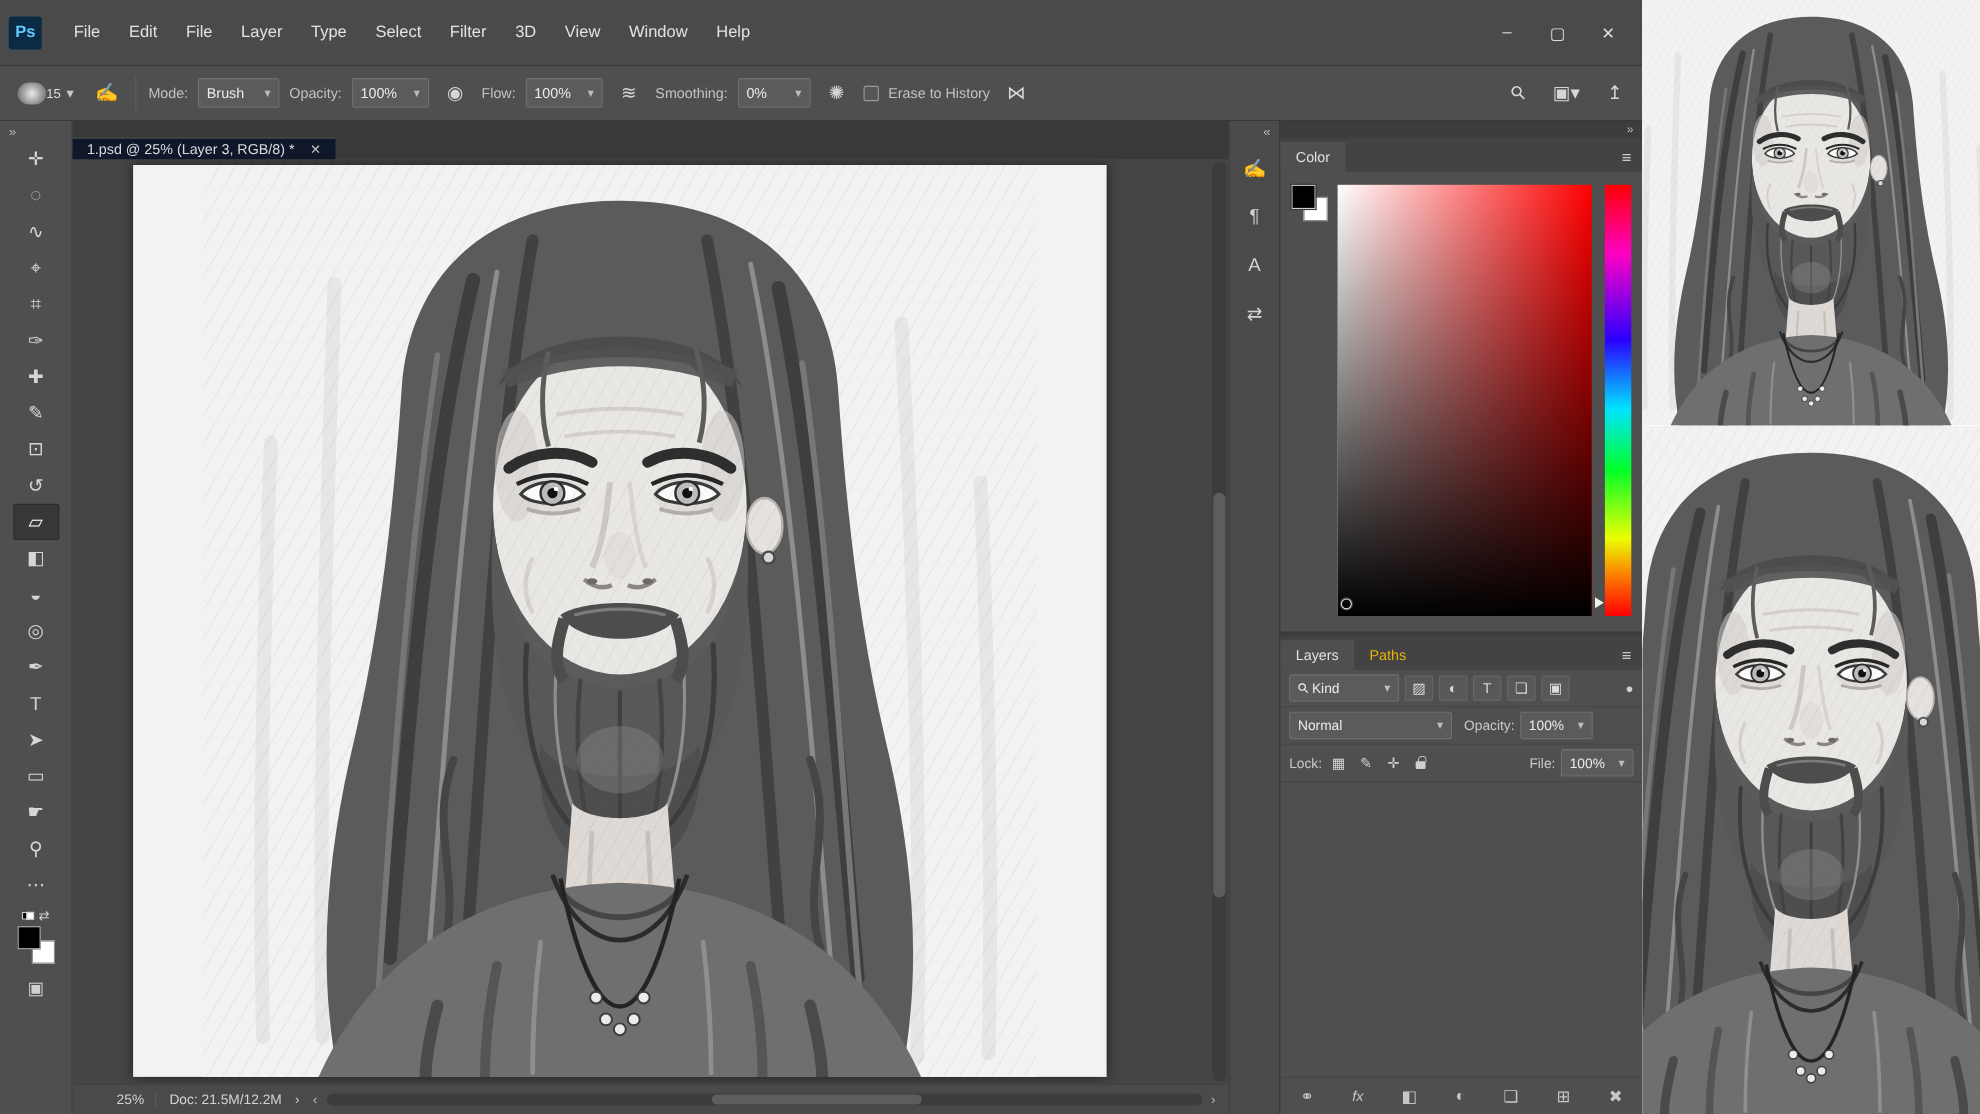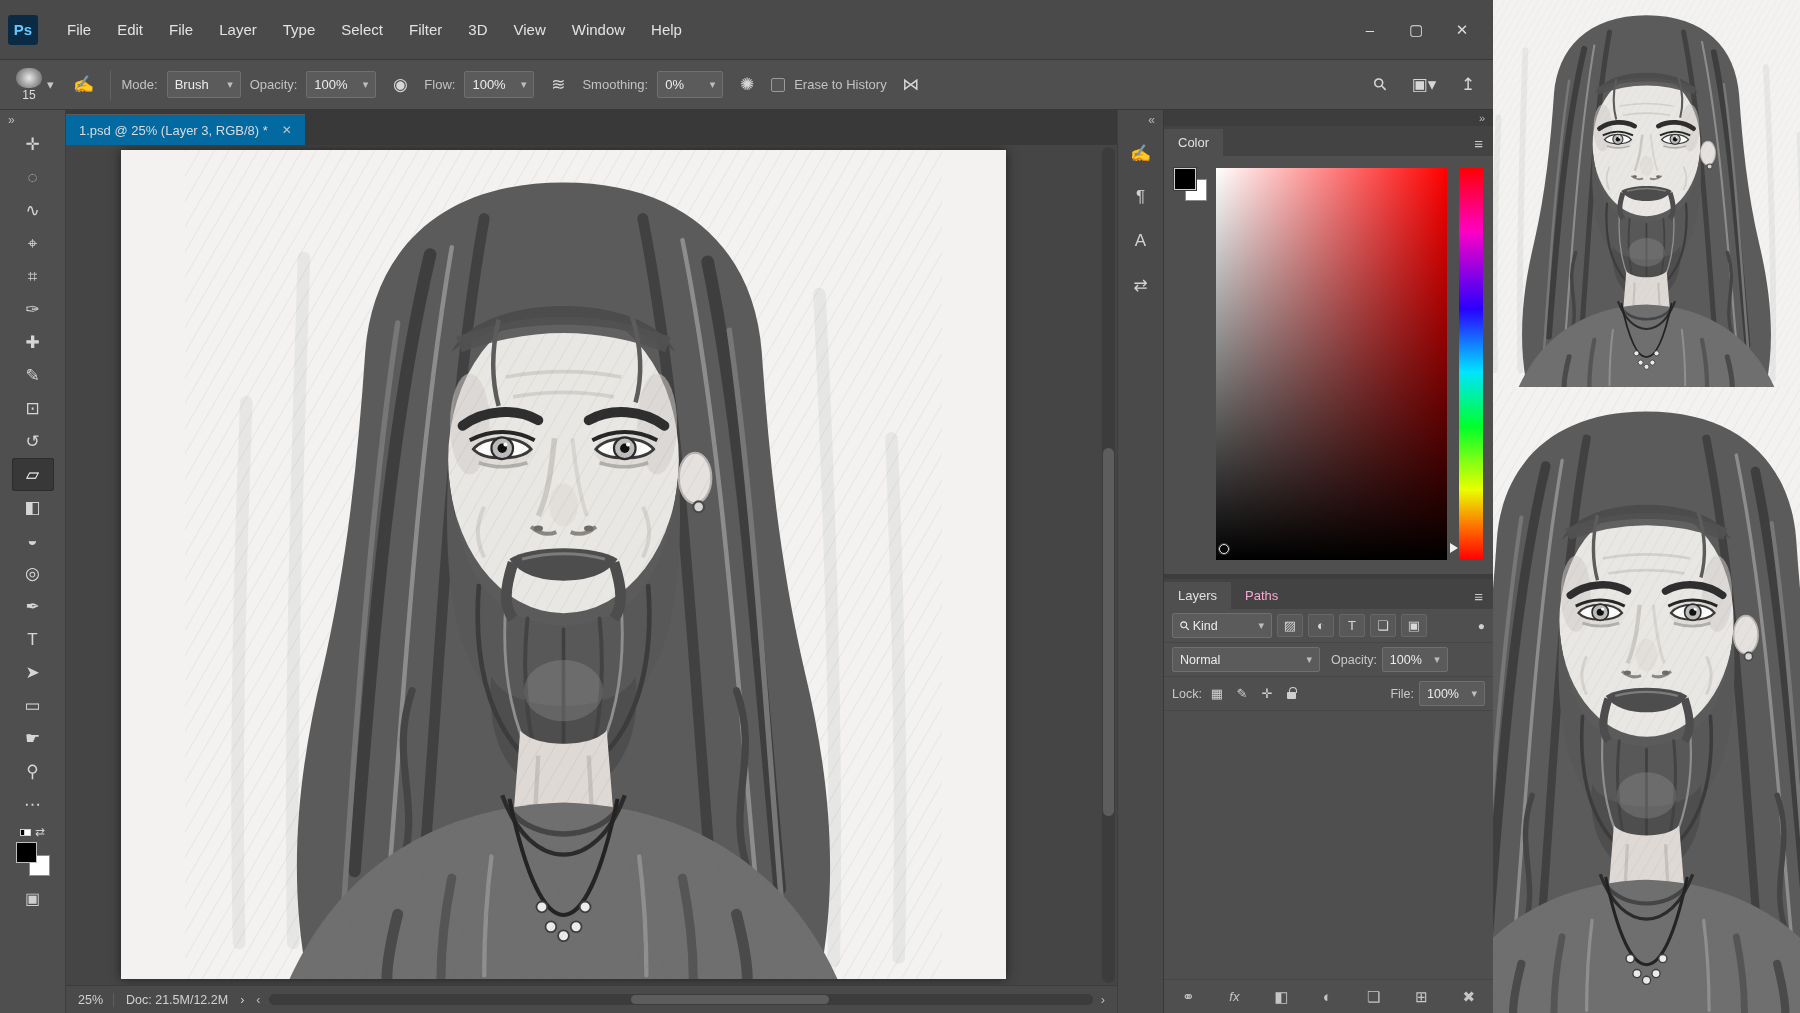--- a/index.html
+++ b/index.html
@@ -54,54 +54,54 @@
   .mini-sq.black { background:#000; }
   .mini-sq.white { background:#fff; margin-left:-3px; margin-top:3px; }
   .swatch-stack { position:relative; width:34px; height:34px; }
   .swatch-bg { position:absolute; right:0; bottom:0; width:21px; height:21px; background:#fff; border:1px solid #8e8e8e; }
   .swatch-fg { position:absolute; left:0; top:0; width:21px; height:21px; background:#000; border:1px solid #bdbdbd; }
   .qmask { margin-top:10px; color:#cfcfcf; font-size:16px; }
 
   
   .doc-col { flex:1; display:flex; flex-direction:column; min-width:0; }
   .tabbar { height:35px; background:#393939; display:flex; align-items:flex-end; }
-  .doc-tab { height:31px; background:#0369a1; color:#dadada; font-size:13px;
+  .doc-tab { height:20px; background:#0f172a; color:#dadada; font-size:13px;
              display:flex; align-items:center; gap:14px; padding:0 13px; border-top:1px solid #5a5a5a; }
   .tab-close { color:#c3c3c3; font-size:12px; }
   .pasteboard { flex:1; background:#454545; position:relative; overflow:hidden; }
   .canvas { position:absolute; left:55px; top:5px; bottom:6px; width:885px; background:#f3f2f0;
             box-shadow:0 0 10px rgba(0,0,0,0.55); }
   .canvas svg, .ref-box svg { display:block; width:100%; height:100%; }
   .vscroll { position:absolute; right:2px; top:2px; bottom:2px; width:13px; background:#3c3c3c; border-radius:7px; }
   .vscroll .thumb { position:absolute; left:1px; right:1px; top:36%; height:44%;
                     background:#5d5d5d; border-radius:6px; }
   .statusbar { height:28px; background:#4a4a4a; border-top:1px solid #3c3c3c; display:flex;
                align-items:center; font-size:12.5px; color:#d2d2d2; padding:0 12px; gap:12px; }
-  .status-zoom { padding-right:10px; border-right:1px solid #5d5d5d; }
+  .status-zoom { padding-right:10px; border-right:1px solid #5d5d5d;margin-left:28px; }
   .hscroll-zone { flex:1; display:flex; align-items:center; gap:8px; color:#bdbdbd; }
   .hscroll-track { flex:1; height:11px; background:#3c3c3c; border-radius:6px; position:relative; }
   .hscroll-track .thumb { position:absolute; top:1px; bottom:1px; left:44%; width:24%;
                           background:#5d5d5d; border-radius:6px; }
 
   
   .panel-strip { width:46px; background:#4a4a4a; border-left:1px solid #3e3e3e;
                  display:flex; flex-direction:column; align-items:center; padding-top:3px; }
   .strip-collapse { color:#b9b9b9; font-size:12px; margin-bottom:8px; align-self:flex-end; padding-right:8px; }
   .strip-icon { width:34px; height:36px; display:flex; align-items:center; justify-content:center;
                 color:#d2d2d2; font-size:17px; border-radius:3px; margin-bottom:8px; }
 
   
   .panels { width:330px; background:#3d3d3d; display:flex; flex-direction:column; border-left:1px solid #383838; }
   .panels-top { height:16px; display:flex; justify-content:flex-end; align-items:center;
                 color:#b9b9b9; font-size:11px; padding:0 8px; }
   .panel { background:#4f4f4f; display:flex; flex-direction:column; }
   .panel-header { height:30px; background:#434343; display:flex; align-items:flex-end; }
   .panel-tab { height:27px; padding:0 14px; display:flex; align-items:center; font-size:13px; color:#e0e0e0; }
   .panel-tab.active { background:#4f4f4f; }
-  .panel-tab.inactive { color:#f9a8d4; }
+  .panel-tab.inactive { color:#eab308; }
   .panel-menu { margin-left:auto; color:#c9c9c9; font-size:15px; padding:0 10px 4px 0; }
 
   .color-panel { height:448px; margin-bottom:5px; }
   .color-body { flex:1; display:flex; padding:12px 10px 14px 10px; }
   .fgbg { position:relative; width:42px; }
   .fgbg .bg { position:absolute; left:11px; top:11px; width:22px; height:22px; background:#fff; border:1px solid #8a8a8a; }
   .fgbg .fg { position:absolute; left:0; top:0; width:22px; height:22px; background:#000;
               border:1px solid #cfcfcf; outline:1px solid #3a3a3a; }
   .sv-square { flex:1; position:relative; height:100%;
                background:linear-gradient(to top, #000, rgba(0,0,0,0)),
@@ -277,21 +277,21 @@
       <div class="menu-item">Help</div>
       <div class="win-controls">
         <div class="win-btn">–</div>
         <div class="win-btn">▢</div>
         <div class="win-btn close">✕</div>
       </div>
     </div>
 
     <div class="optionsbar">
       <div class="preset">
-        <div style="display:flex;flex-direction:column;align-items:center;">
+        <div style="display:flex;flex-direction:row;align-items:center;">
           <div class="preset-thumb"></div>
           <div class="preset-size">15</div>
         </div>
         <span class="caret">▾</span>
       </div>
       <div class="opt-icon">✍</div>
       <div class="opt-sep"></div>
       <span class="opt-label">Mode:</span>
       <div class="dropdown" style="width:74px">
         <span>Brush</span>

